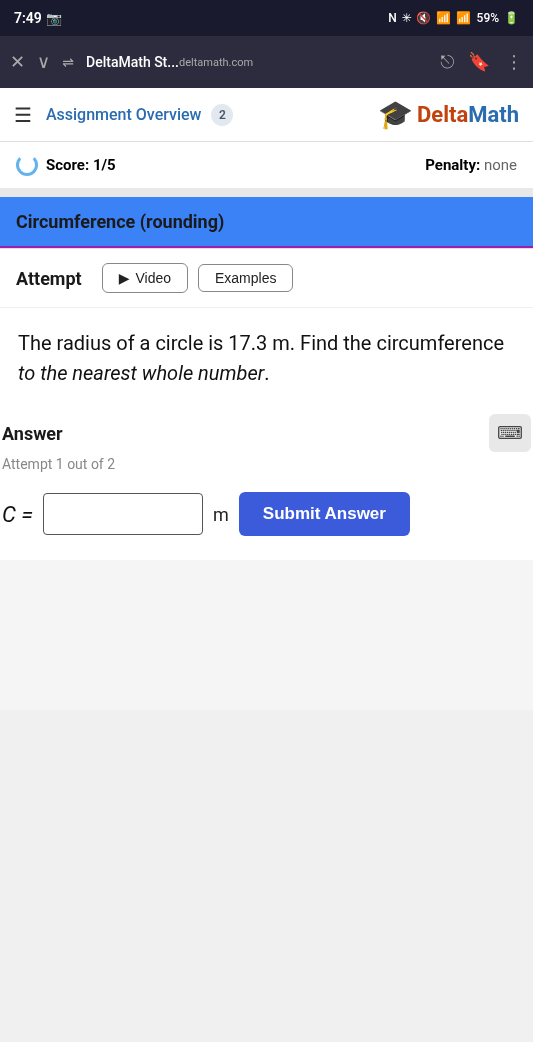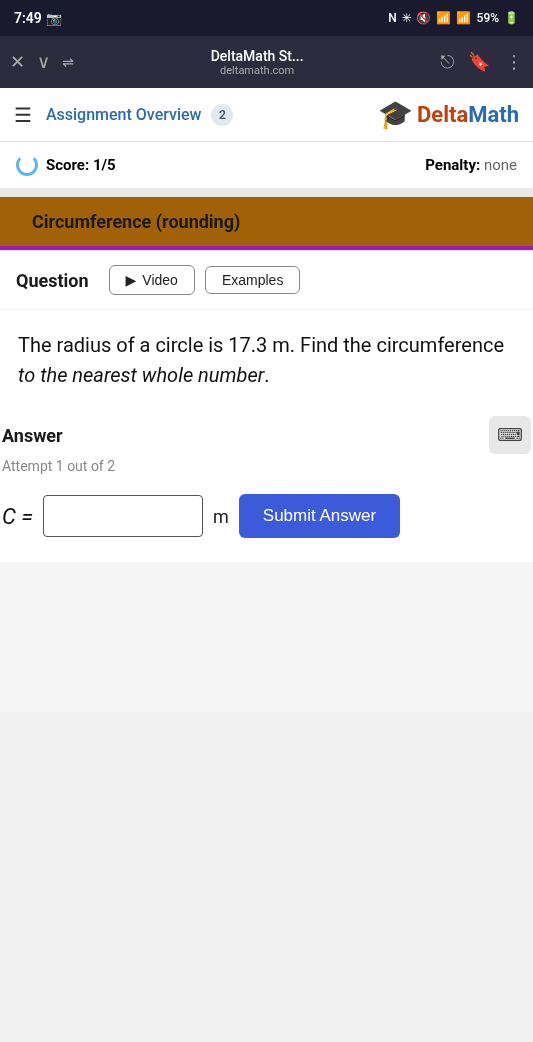--- a/index.html
+++ b/index.html
@@ -43,21 +43,21 @@
       color: #aaa;
       font-size: 18px;
       cursor: pointer;
       background: none;
       border: none;
       display: flex; align-items: center; justify-content: center;
     }
     .browser-title-block {
       flex: 1;
       display: flex;
-      flex-direction: column;
+      flex-direction: row;
       align-items: center;
     }
     .browser-title {
       color: white;
       font-size: 14px;
       font-weight: 500;
     }
     .browser-url {
       color: #aaa;
       font-size: 11px;
@@ -150,23 +150,23 @@
     .penalty-value { color: #666; font-weight: normal; }
 
     
     .divider {
       height: 8px;
       background: #e8e8e8;
     }
 
     
     .section-title-bar {
-      background: #a16207;
-      padding: 14px 32px 14px;
-      border-bottom: 4px solid #a21caf;
+      background: #3b82f6;
+      padding: 14px 16px 14px;
+      border-bottom: 2px solid #a21caf;
     }
     .section-title {
       font-size: 18px;
       font-weight: 700;
       color: #1a1a1a;
     }
 
     
     .question-card {
       background: white;
@@ -277,21 +277,21 @@
       font-size: 18px;
       color: #222;
     }
     .btn-submit {
       background: #3b5bdb;
       color: white;
       border: none;
       border-radius: 6px;
       padding: 12px 24px;
       font-size: 17px;
-      font-weight: 400;
+      font-weight: 700;
       cursor: pointer;
     }
 
     
     .bottom-area {
       background: #f5f5f5;
       flex: 1;
       min-height: 150px;
     }
   </style>
@@ -356,21 +356,21 @@
 
 <div class="divider"></div>
 
 <div class="section-title-bar">
   <div class="section-title">Circumference (rounding)</div>
 </div>
 
 <div class="question-card">
 
   <div class="question-header">
-    <span class="question-label">Question</span>
+    <span class="question-label">Attempt</span>
     <button class="btn-video">
       <span>▶</span>
       <span>Video</span>
     </button>
     <button class="btn-examples">
       <span>Examples</span>
     </button>
   </div>
 
   <div class="question-text">

